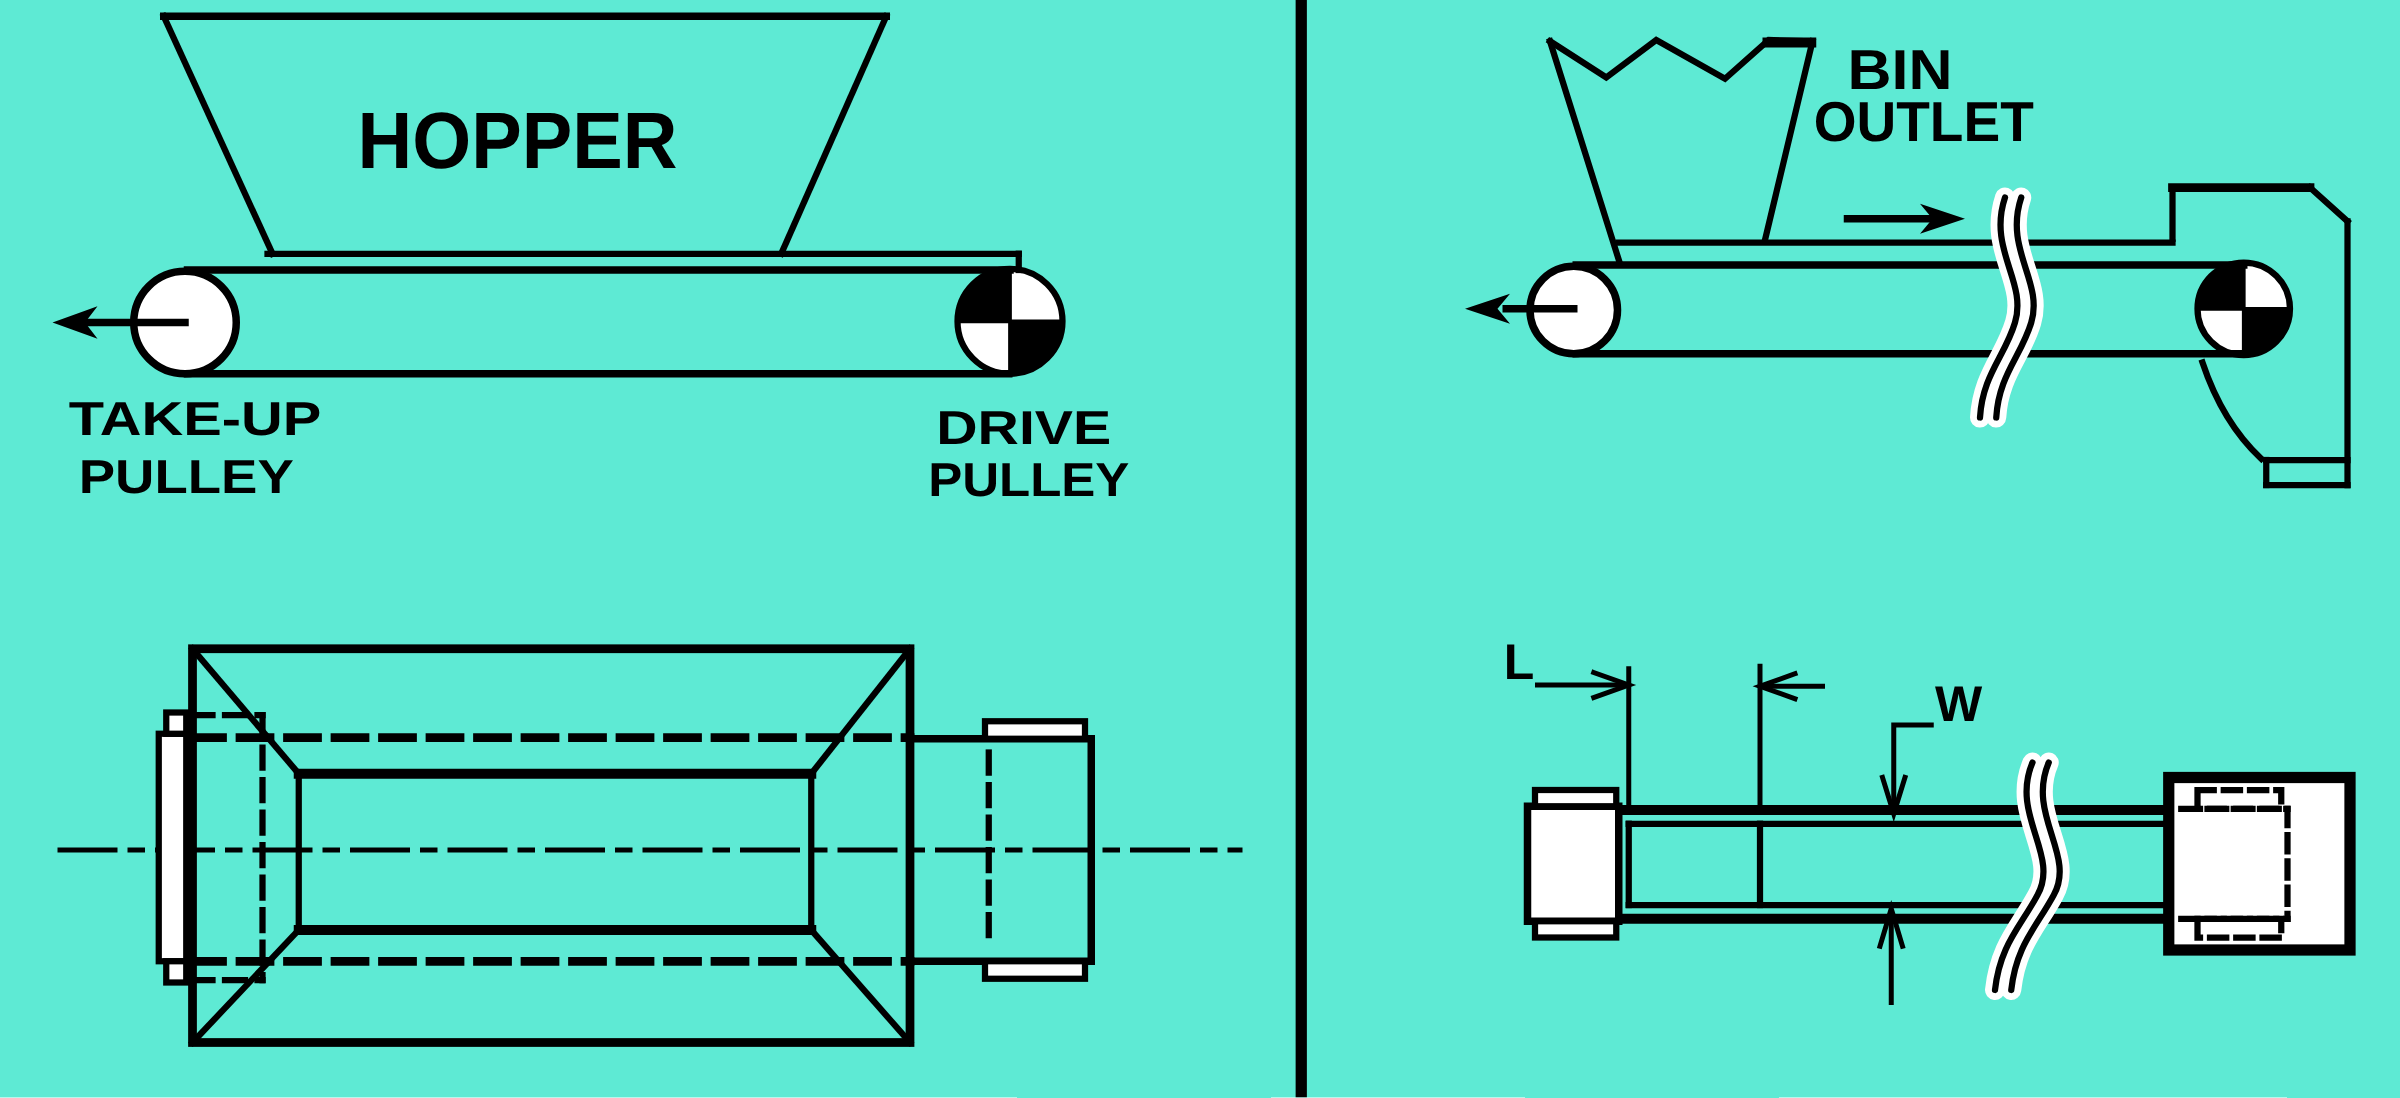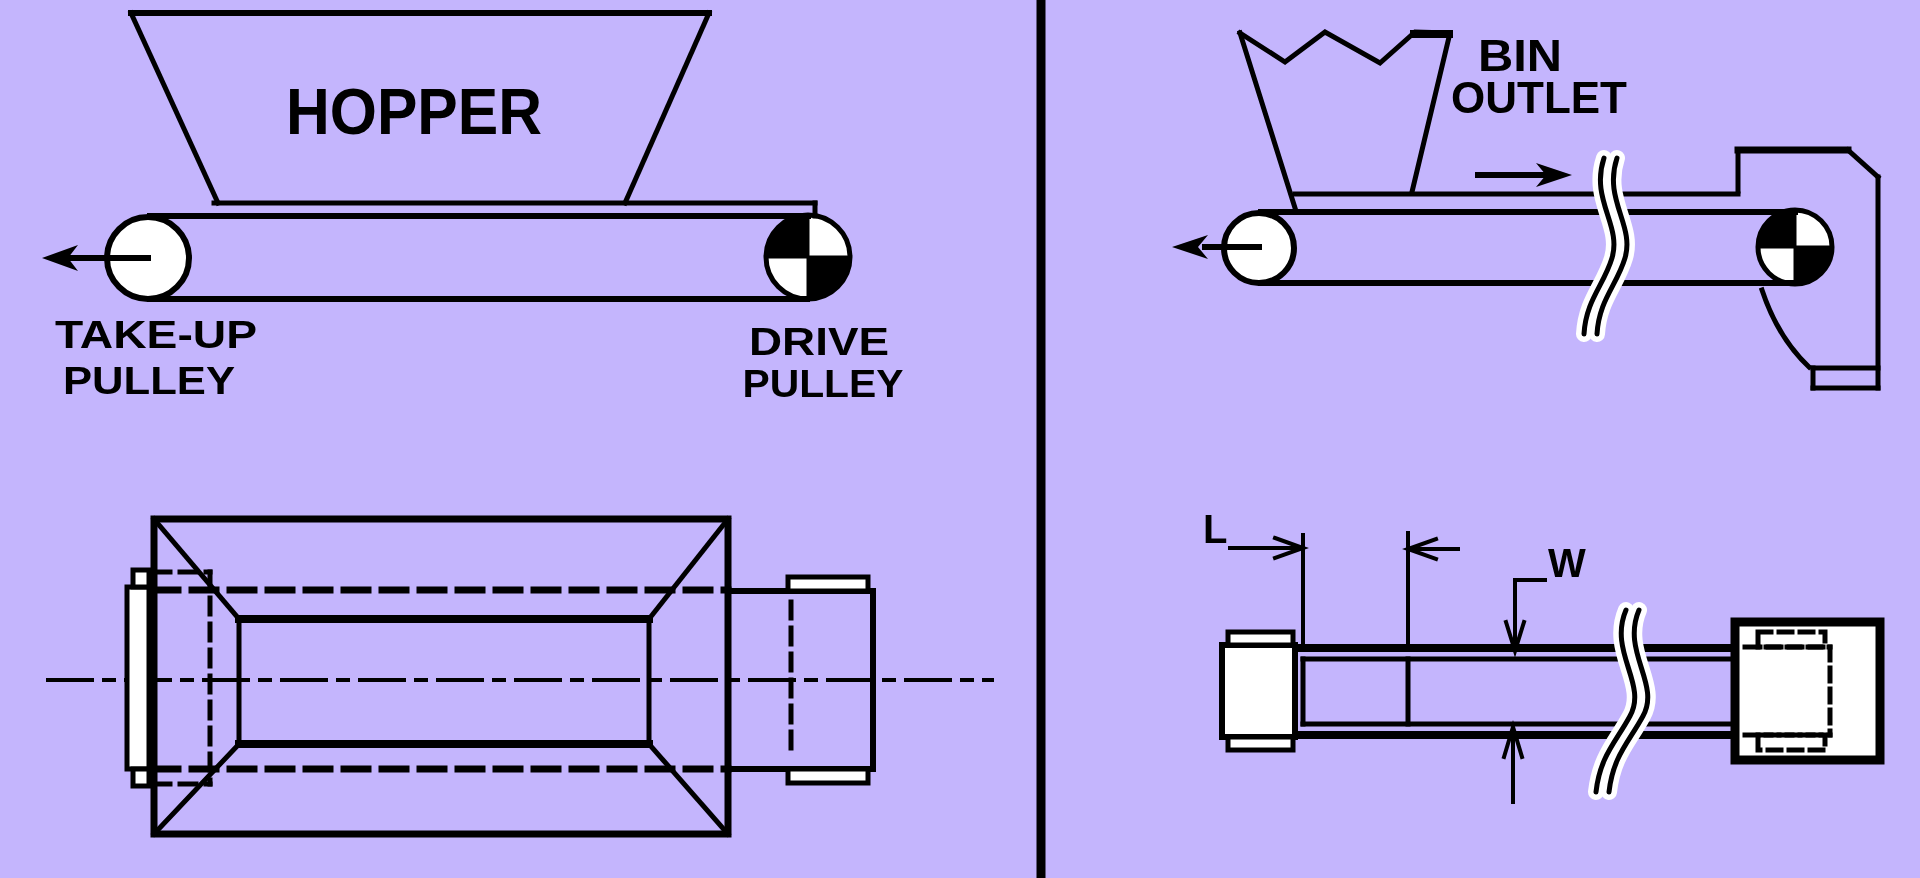--- a/index.html
+++ b/index.html
@@ -1,16 +1,16 @@
 <!DOCTYPE html>
 <html><head>
 <meta charset="utf-8">
 <style>
   html,body{margin:0;padding:0;background:#ffffff;}
-  .stage{width:1920px;height:878px;position:relative;background:#c4b5fd;overflow:hidden;}
+  .stage{width:1920px;height:878px;position:relative;background:#5eead4;overflow:hidden;}
   svg{display:block;}
   .ln{stroke:#000;fill:none;stroke-linecap:square;}
   .s3{stroke-width:3;}
   .s4{stroke-width:4;}
   .s5{stroke-width:5;}
   .s6{stroke-width:6;}
   .s7{stroke-width:7;}
   .s8{stroke-width:8;}
   .s9{stroke-width:9;}
   .dashBelt{stroke-dasharray:24 14;}

